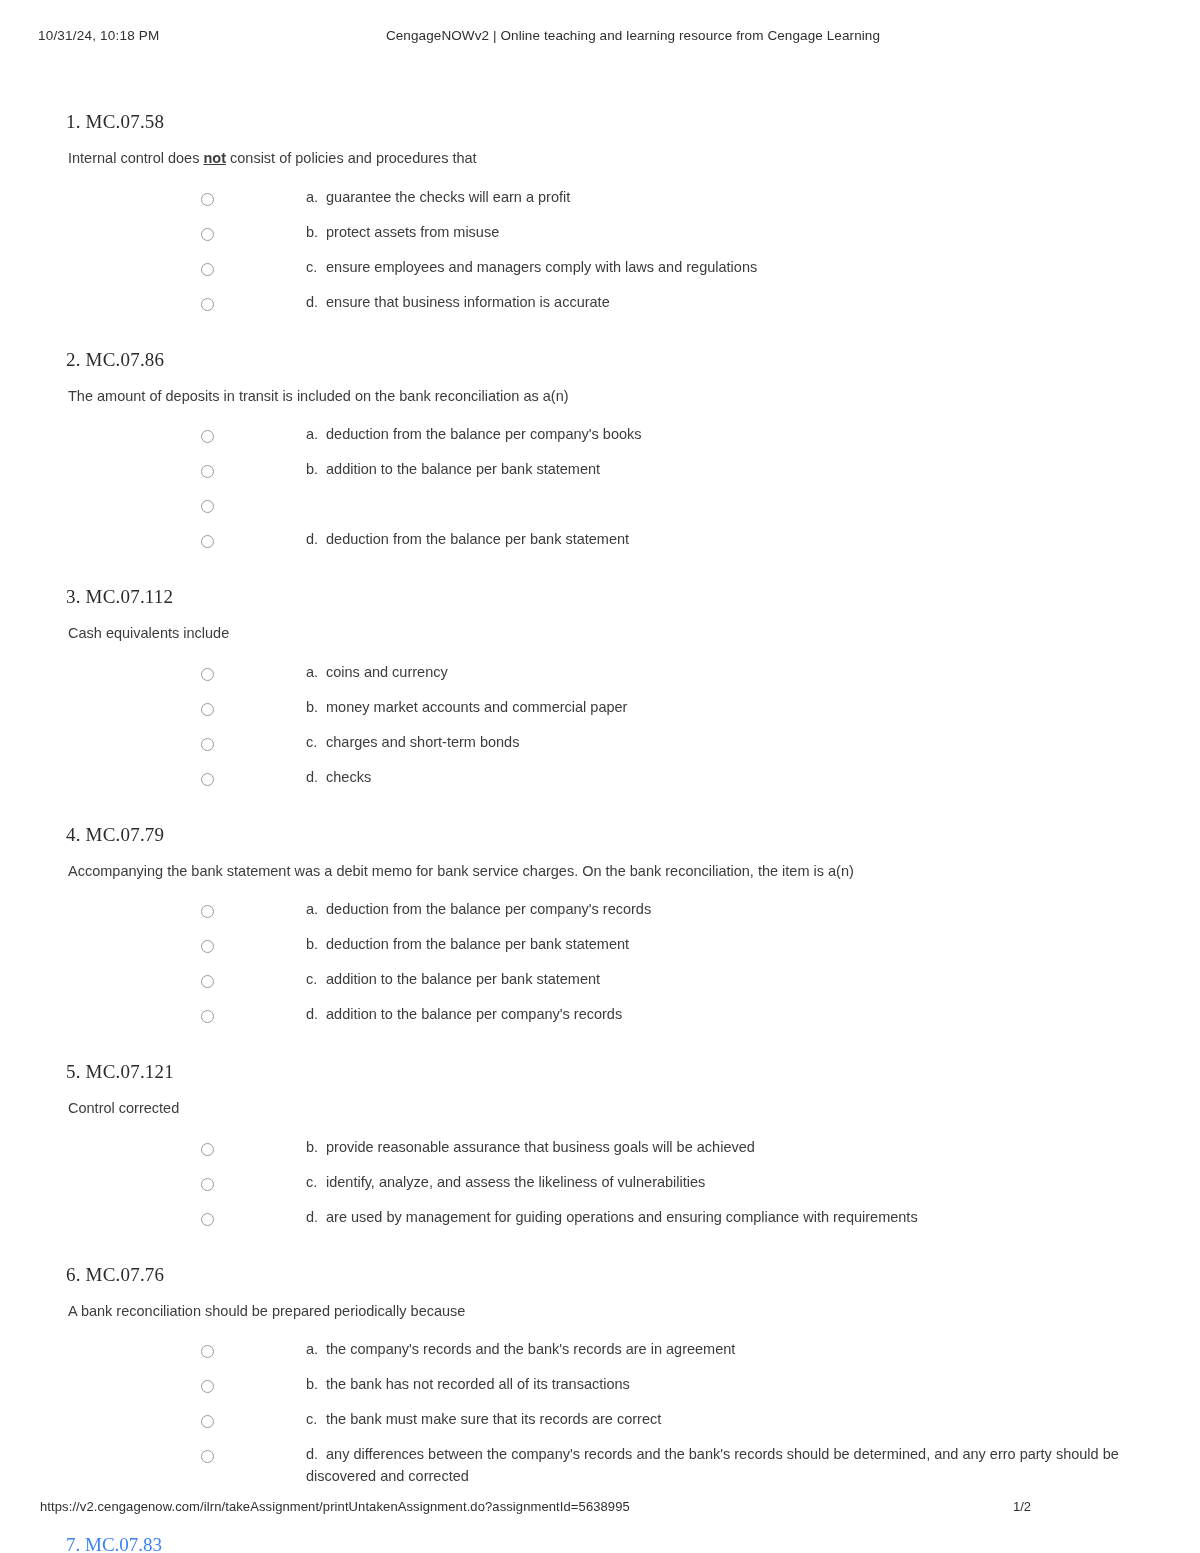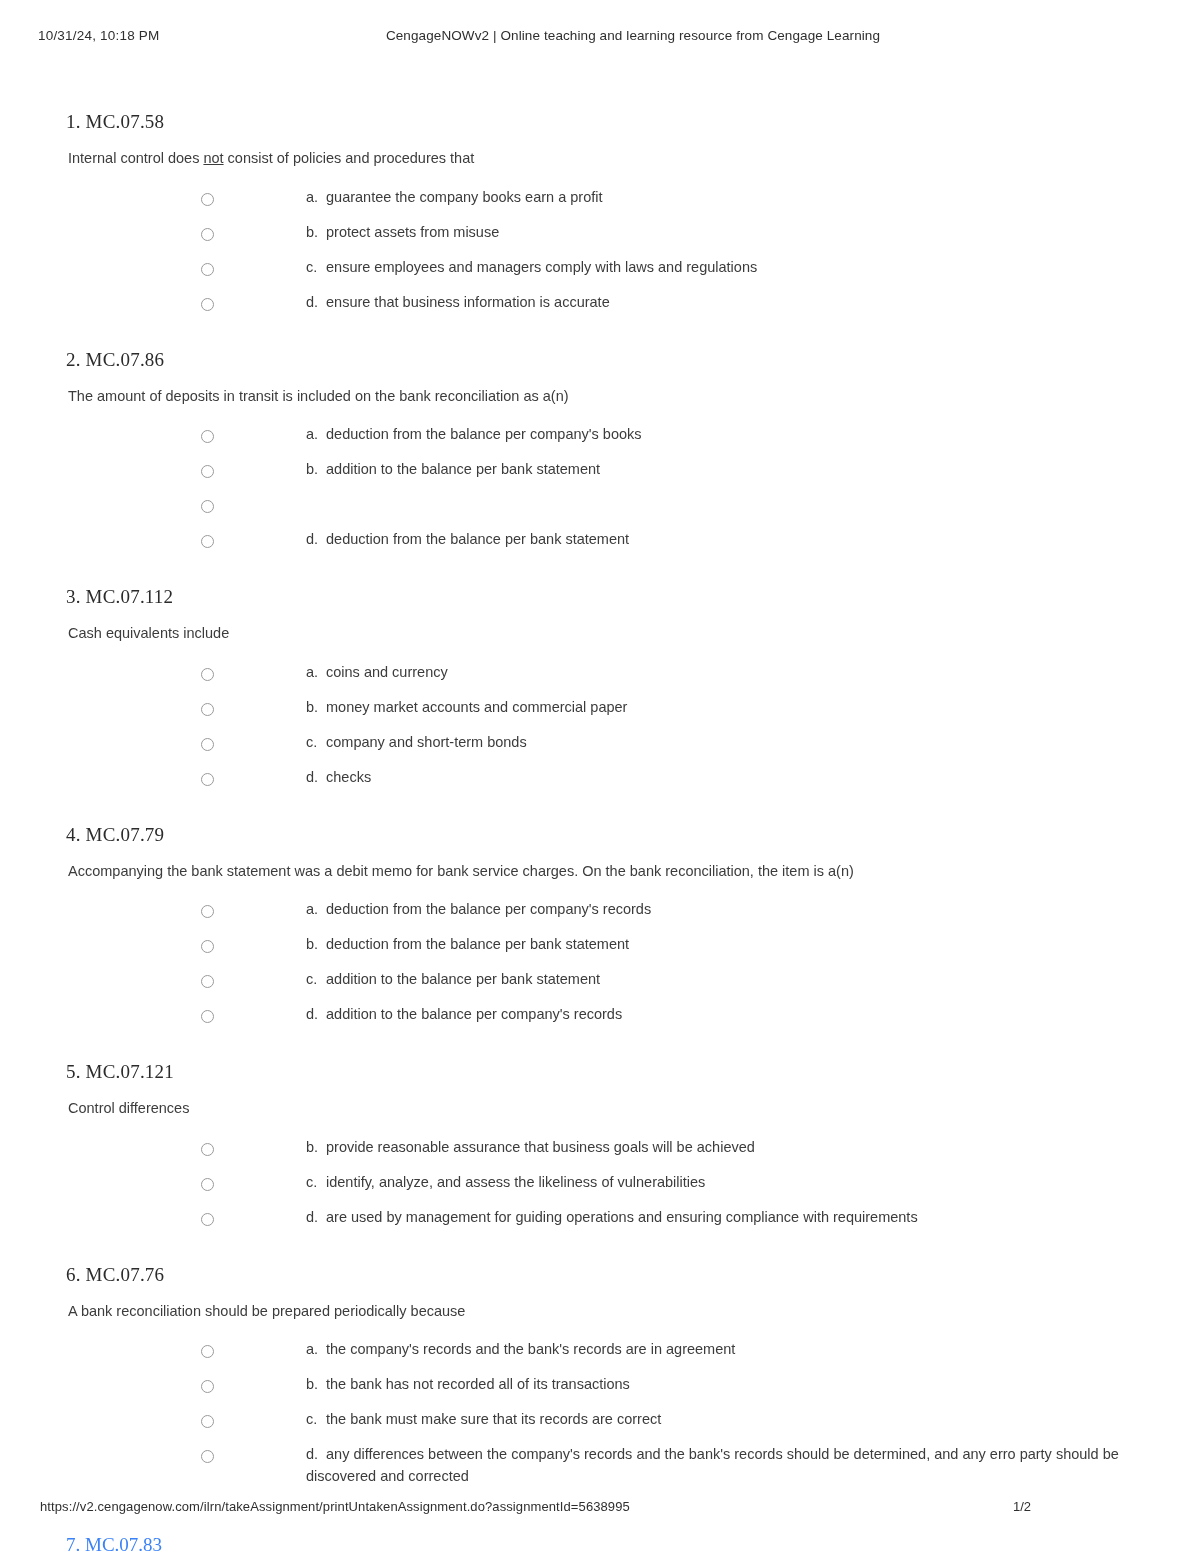--- a/index.html
+++ b/index.html
@@ -77,21 +77,21 @@
   .q-stem {
     font-family: "Liberation Sans", sans-serif;
     font-size: 14.5px;
     color: #3c3c3c;
     margin: 12px 0 0 68px;
     line-height: 1.35;
     white-space: nowrap;
   }
   .q-stem u {
     text-decoration: underline;
-    font-weight: normal;
+    font-weight: bold;
   }
 
   .options {
     margin: 18px 0 0 0;
     padding: 0;
     list-style: none;
   }
   .option {
     position: relative;
     min-height: 35px;
@@ -175,21 +175,21 @@
     <span class="hdr-title">CengageNOWv2 | Online teaching and learning resource from Cengage Learning</span>
   </div>
 
   <div class="content" id="questions-container">
       <div class="question">
         <div class="q-heading">1. MC.07.58</div>
         <div class="q-stem"><span>Internal control does </span><u>not</u><span> consist of policies and procedures that</span></div>
         <ul class="options">
           <li class="option">
             <span class="radio"></span>
-            <span class="opt-text"><span class="opt-letter">a.</span><span>guarantee the company books earn a profit</span></span>
+            <span class="opt-text"><span class="opt-letter">a.</span><span>guarantee the checks will earn a profit</span></span>
           </li>
           <li class="option">
             <span class="radio"></span>
             <span class="opt-text"><span class="opt-letter">b.</span><span>protect assets from misuse</span></span>
           </li>
           <li class="option">
             <span class="radio"></span>
             <span class="opt-text"><span class="opt-letter">c.</span><span>ensure employees and managers comply with laws and regulations</span></span>
           </li>
           <li class="option">
@@ -226,21 +226,21 @@
           <li class="option">
             <span class="radio"></span>
             <span class="opt-text"><span class="opt-letter">a.</span><span>coins and currency</span></span>
           </li>
           <li class="option">
             <span class="radio"></span>
             <span class="opt-text"><span class="opt-letter">b.</span><span>money market accounts and commercial paper</span></span>
           </li>
           <li class="option">
             <span class="radio"></span>
-            <span class="opt-text"><span class="opt-letter">c.</span><span>company and short-term bonds</span></span>
+            <span class="opt-text"><span class="opt-letter">c.</span><span>charges and short-term bonds</span></span>
           </li>
           <li class="option">
             <span class="radio"></span>
             <span class="opt-text"><span class="opt-letter">d.</span><span>checks</span></span>
           </li>
         </ul>
       </div>
       <div class="question">
         <div class="q-heading">4. MC.07.79</div>
         <div class="q-stem"><span>Accompanying the bank statement was a debit memo for bank service charges. On the bank reconciliation, the item is a(n)</span></div>
@@ -258,21 +258,21 @@
             <span class="opt-text"><span class="opt-letter">c.</span><span>addition to the balance per bank statement</span></span>
           </li>
           <li class="option">
             <span class="radio"></span>
             <span class="opt-text"><span class="opt-letter">d.</span><span>addition to the balance per company's records</span></span>
           </li>
         </ul>
       </div>
       <div class="question">
         <div class="q-heading">5. MC.07.121</div>
-        <div class="q-stem"><span>Control differences</span></div>
+        <div class="q-stem"><span>Control corrected</span></div>
         <ul class="options">
           <li class="option">
             <span class="radio"></span>
             <span class="opt-text"><span class="opt-letter">b.</span><span>provide reasonable assurance that business goals will be achieved</span></span>
           </li>
           <li class="option">
             <span class="radio"></span>
             <span class="opt-text"><span class="opt-letter">c.</span><span>identify, analyze, and assess the likeliness of vulnerabilities</span></span>
           </li>
           <li class="option">

